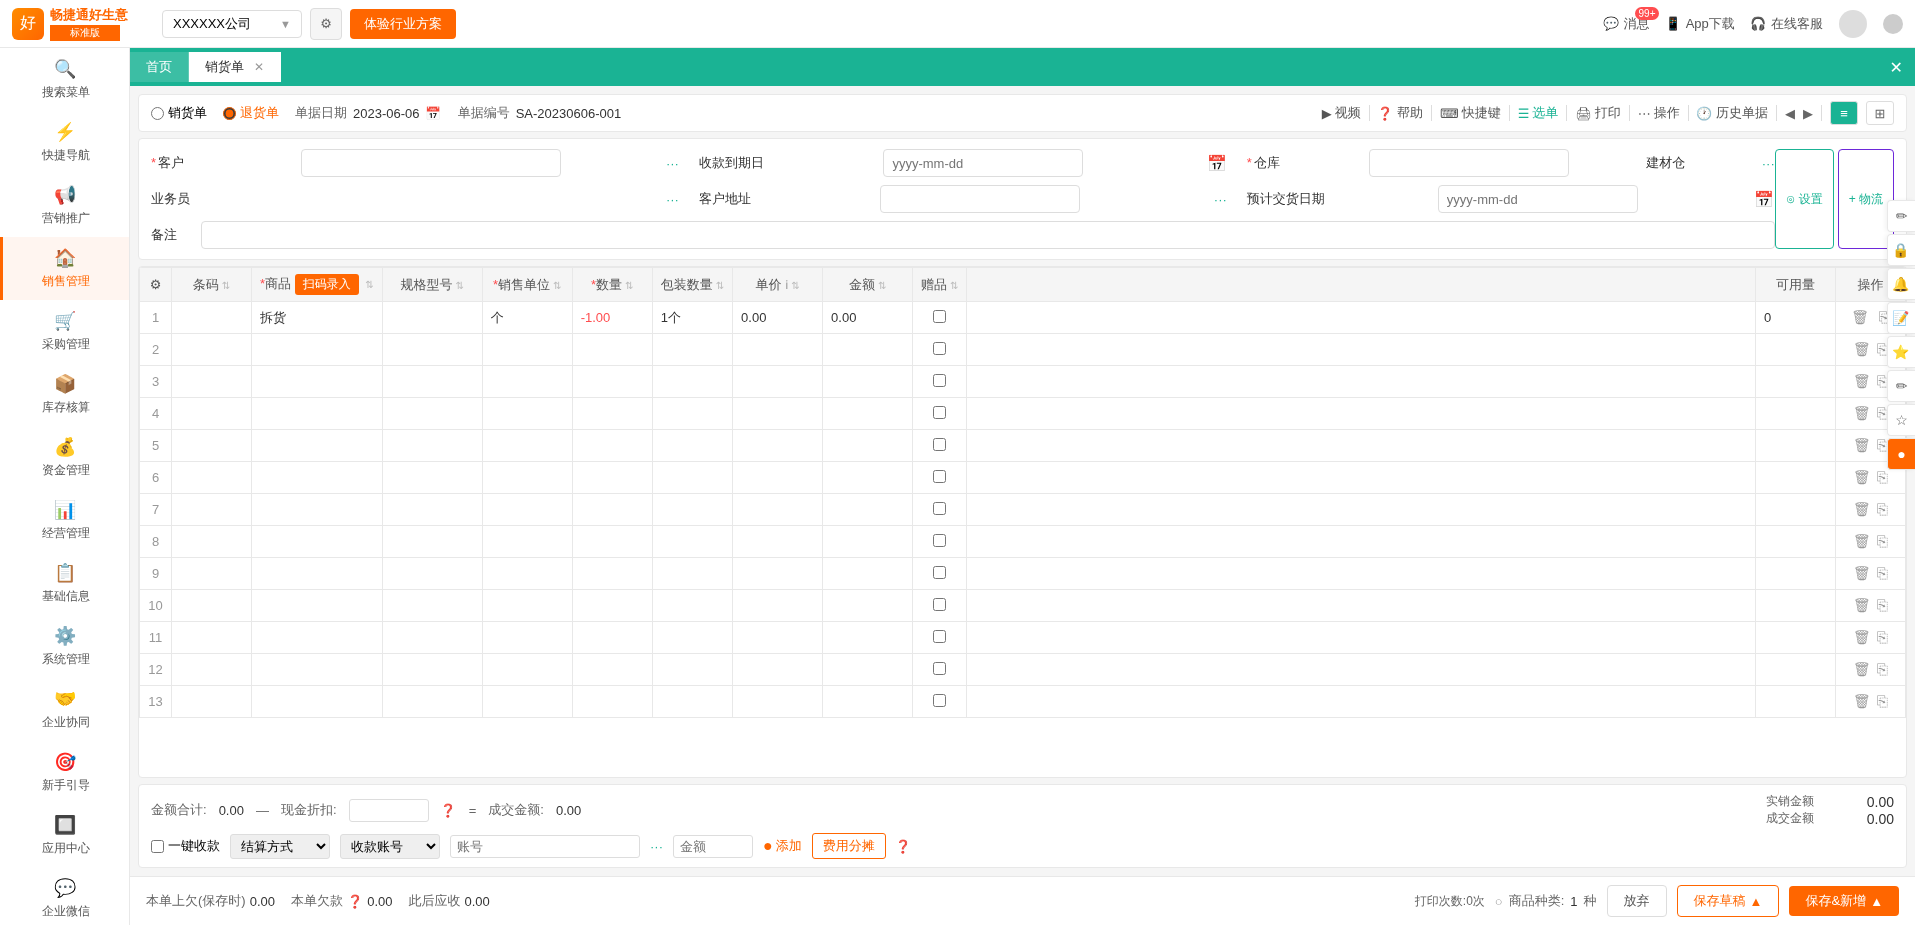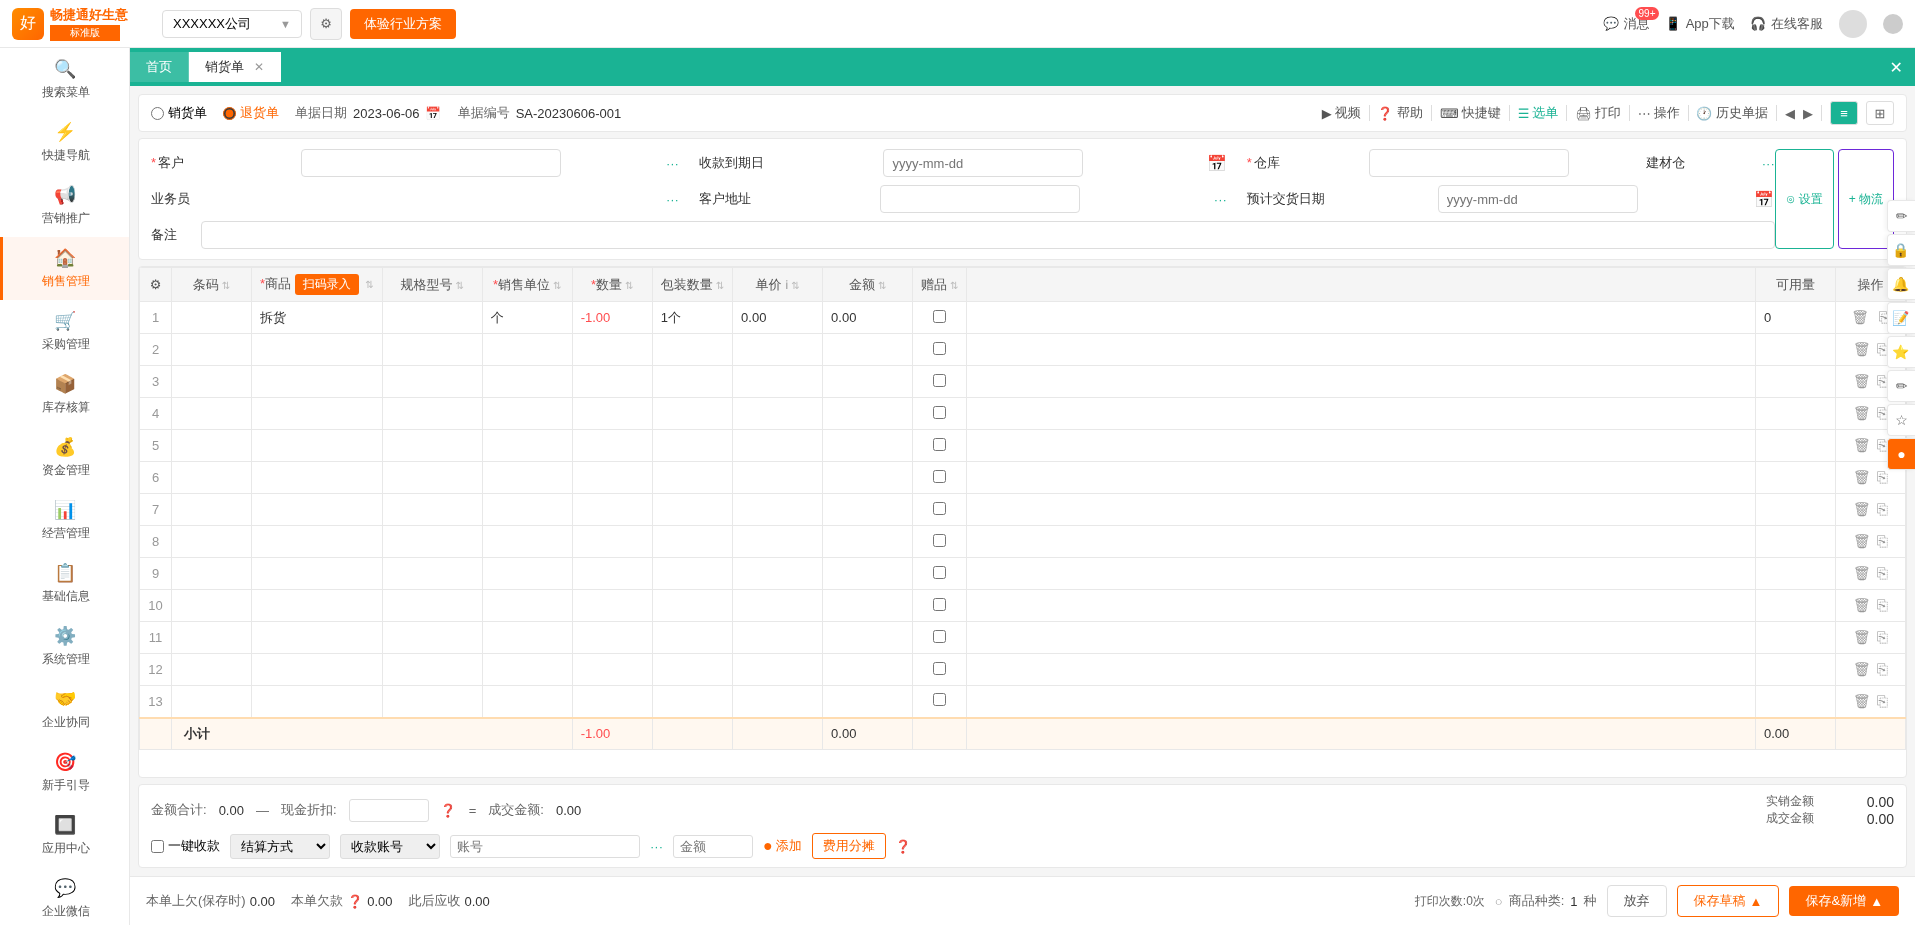--- a/index.html
+++ b/index.html
@@ -582,32 +582,20 @@
                   <td></td>
                   <td></td>
                   <td></td>
                   <td></td>
                   <td></td>
                   <td class="checkbox-col"><input type="checkbox" style=""></td>
                   <td></td>
                   <td></td>
                   <td class="ops-col"><span class="op-icon">🗑</span><span class="op-icon">⎘</span></td>
                 </tr>
-              <tr class="table-subtotal">
-                <td></td>
-                <td colspan="4" style="text-align:left;font-weight:bold;padding-left:12px;">小计</td>
-                <td class="neg-red">-1.00</td>
-                <td></td>
-                <td></td>
-                <td>0.00</td>
-                <td></td>
-                <td></td>
-                <td>0.00</td>
-                <td></td>
-              </tr>
             </tbody>
           </table>
         </div>
       </div>
 
       <div class="bottom-summary">
         <div class="summary-row">
           <span class="summary-label">金额合计:</span>
           <span class="summary-value">0.00</span>
           <span class="minus-sign">—</span>

